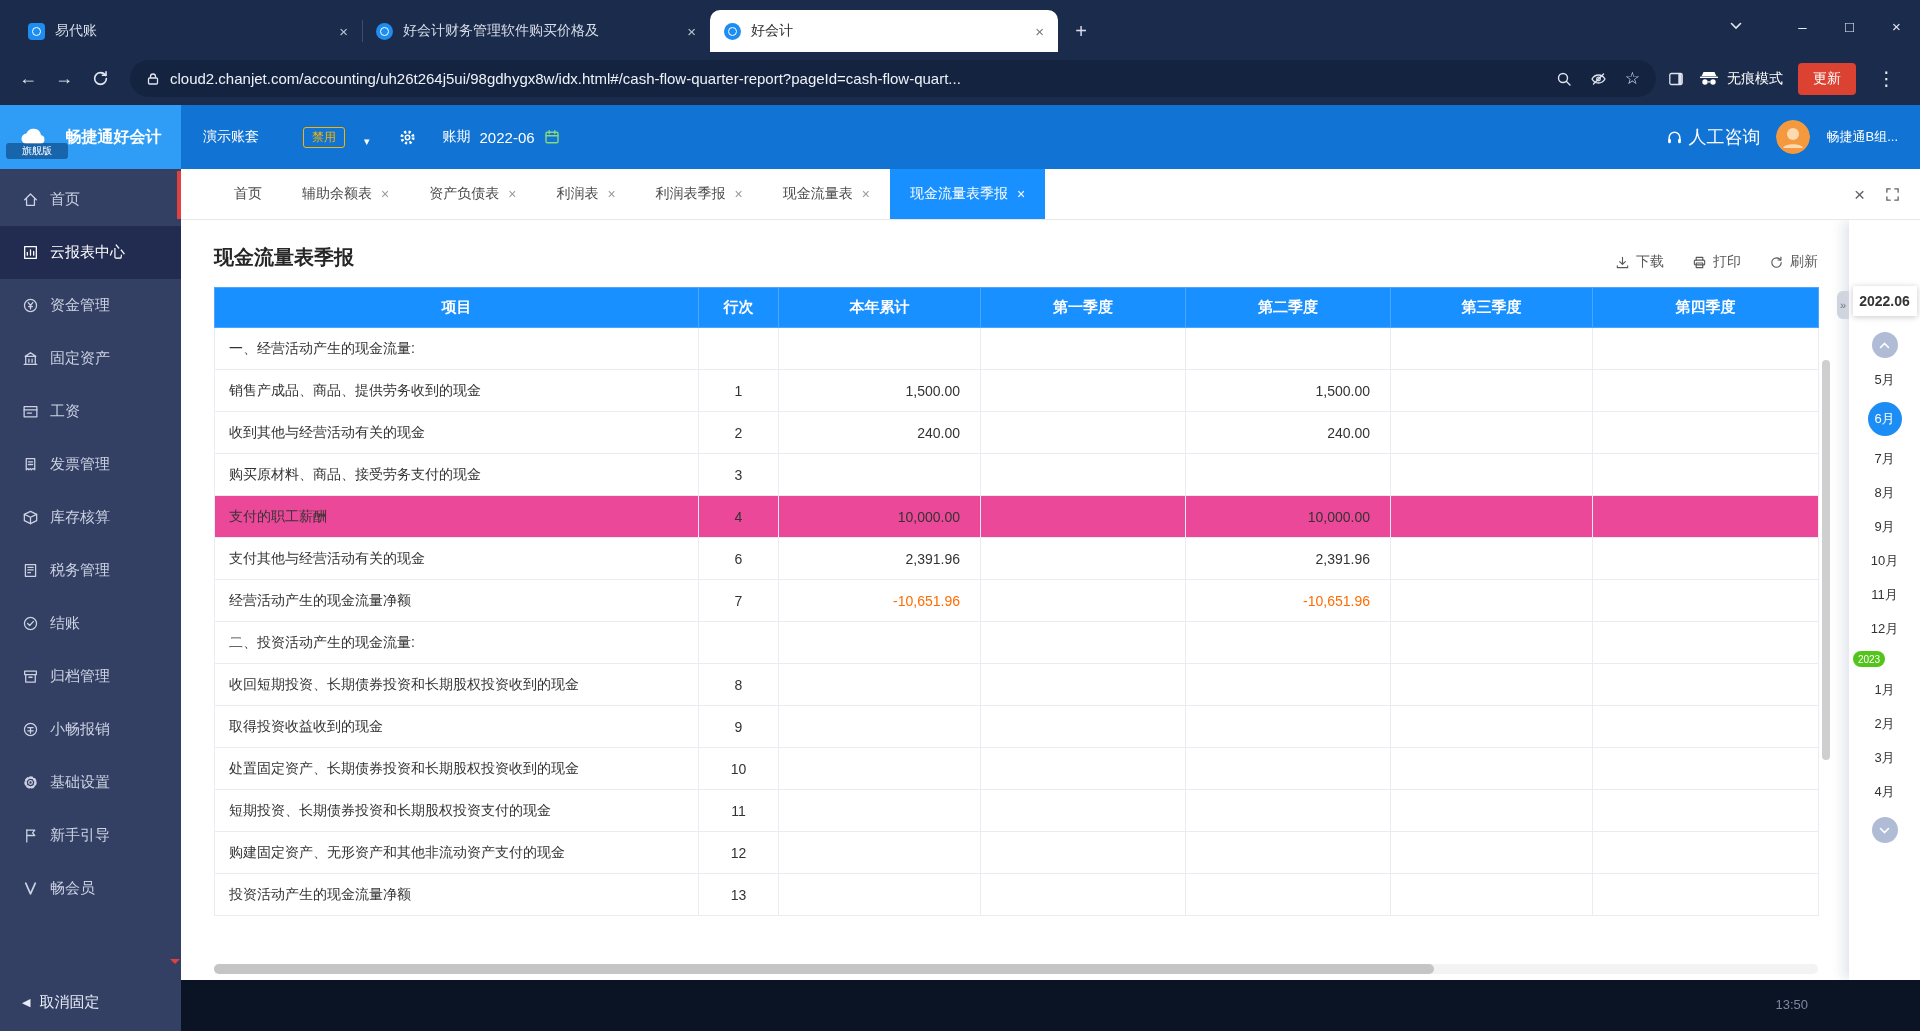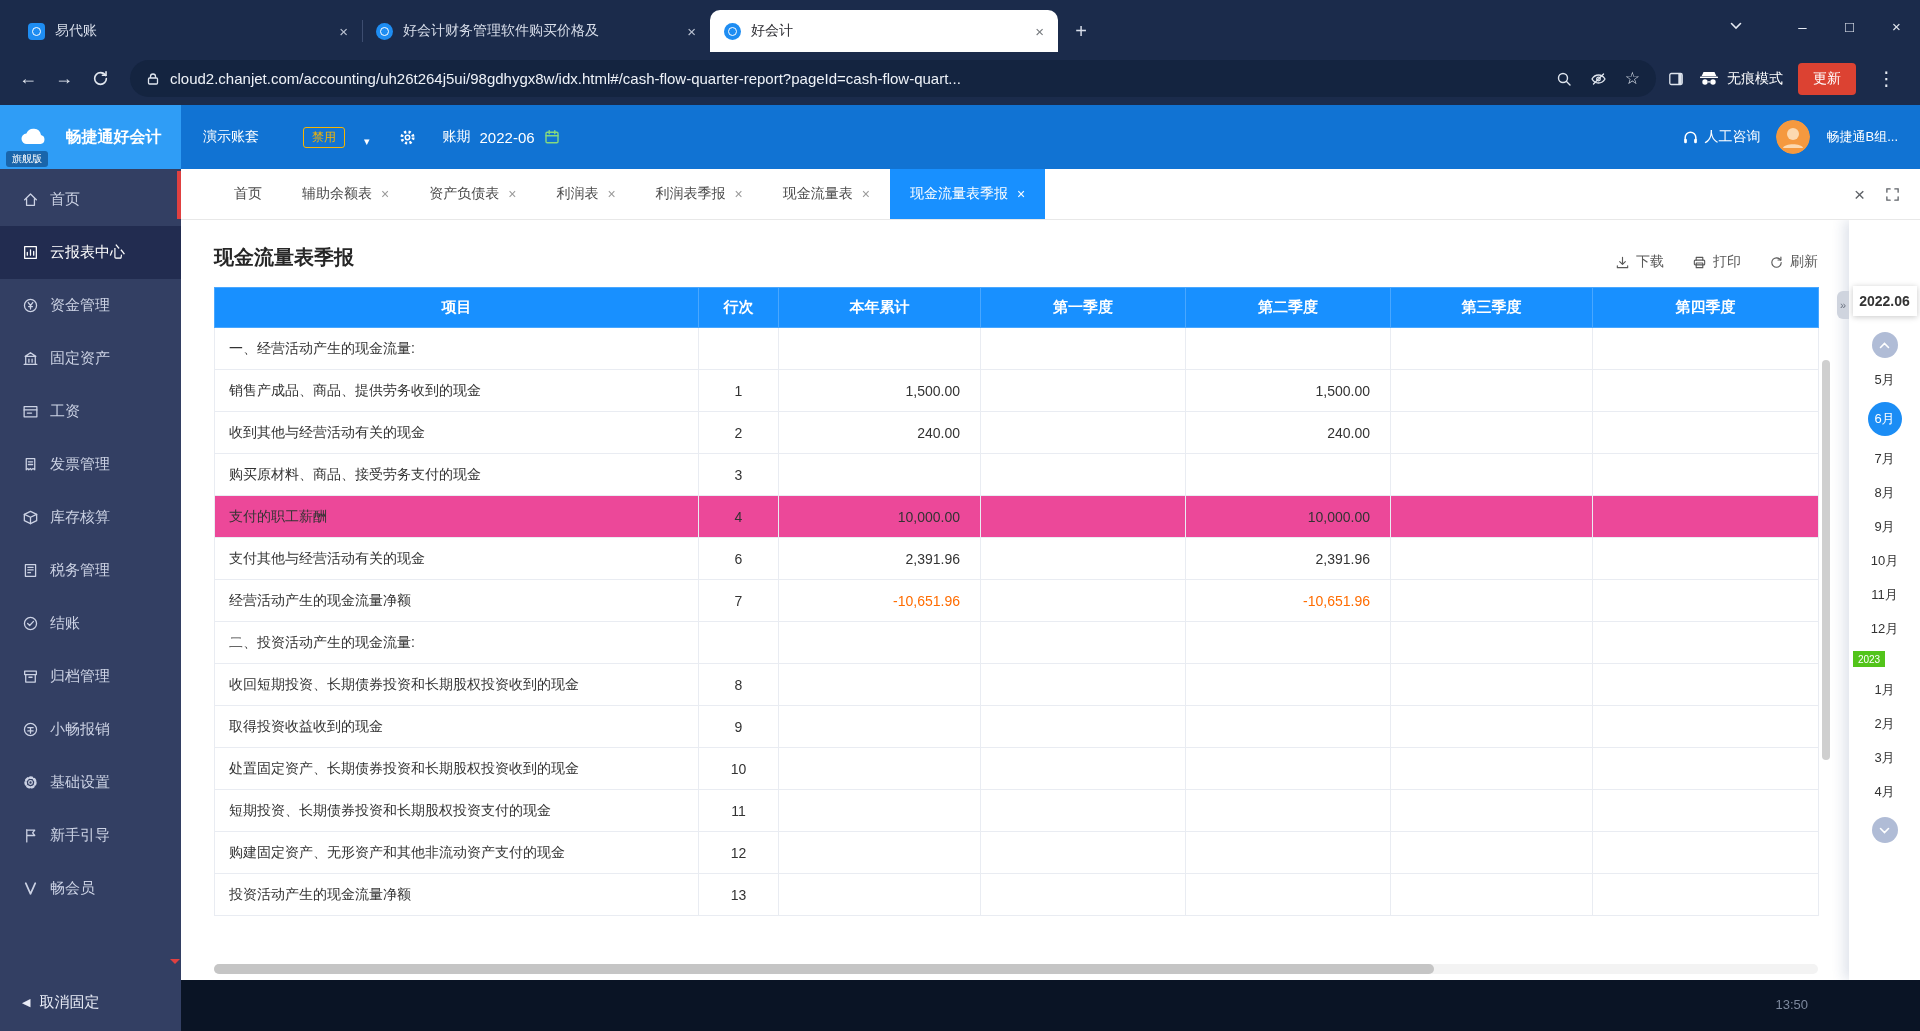--- a/index.html
+++ b/index.html
@@ -35,30 +35,30 @@
   .pill-icons{display:flex;align-items:center;gap:18px;color:#dfe5ee}
   .star-ic{font-size:17px;line-height:1}
   .tb-right{display:flex;align-items:center;gap:15px;padding-right:8px}
   .incog{display:flex;align-items:center;gap:8px;color:#fff;font-size:14px;white-space:nowrap}
   .update-btn{background:#dc4232;color:#fff;font-size:14px;padding:7px 15px;border-radius:4px;white-space:nowrap}
   .more{color:#e6eaf2;font-size:19px;padding:0 6px}
 
   
   .app-header{height:64px;background:#1173d3;display:flex;align-items:center;color:#fff}
   .logo{width:181px;height:100%;background:#2f9df6;gap:18px;font-size:16px;font-weight:700;position:relative;display:flex;align-items:center;justify-content:center}
-  .logo-badge{position:absolute;left:6px;bottom:2px;font-size:10px;font-weight:400;background:rgba(8,55,110,.55);padding:1px 6px;border-radius:3px}
+  .logo-badge{position:absolute;left:6px;bottom:10px;font-size:10px;font-weight:400;background:rgba(8,55,110,.55);padding:1px 16px;border-radius:3px}
   .acct{margin-left:22px;font-size:14px}
   .tag{margin-left:44px;display:flex;align-items:flex-end;gap:19px}
   .tag-box{border:1px solid #f7b500;color:#f7b500;font-size:12px;padding:1px 8px;border-radius:3px}
   .caret{font-size:11px}
   .gearbtn{margin-left:28px;display:flex}
   .period{margin-left:26px;display:flex;align-items:center;gap:9px;font-size:14px}
   .period .pv{font-size:15px}
   .hdr-right{margin-left:auto;display:flex;align-items:center;gap:16px;padding-right:22px}
-  .support{display:flex;align-items:center;gap:5px;font-size:14px}
+  .support{display:flex;align-items:center;gap:5px;font-size:18px}
   .avatar{width:34px;height:34px;border-radius:50%;overflow:hidden;flex:none}
   .user{font-size:13px;white-space:nowrap}
 
   
   .main{flex:1;display:flex;min-height:0}
   .sidebar{width:181px;background:#333f63;color:#ccd2e4;position:relative;flex:none;padding-top:4px}
   .s-item{height:53px;display:flex;align-items:center;gap:11px;padding-left:22px;font-size:15px;cursor:default}
   .s-item.active{background:#222c50;color:#fff}
   .icn svg{width:17px;height:17px;display:block}
   .sb-thumb{position:absolute;top:2px;right:0;width:4px;height:48px;background:#e04040}
@@ -101,21 +101,21 @@
   
   .rail{position:absolute;top:0;right:0;bottom:0;width:71px;background:#fff;
         box-shadow:-5px 0 12px rgba(30,60,110,.14);display:flex;flex-direction:column;align-items:center;padding-top:66px}
   .rail-chip{position:absolute;left:-12px;top:71px;width:12px;height:28px;background:#cfd4de;border-radius:6px 0 0 6px;color:#6b7280;font-size:11px}
   .rail-cur{width:64px;height:30px;box-shadow:0 1px 6px rgba(0,0,0,.22);font-size:14px;font-weight:700;color:#333;background:#fff}
   .rail-btn{width:26px;height:26px;border-radius:50%;background:#b0bcd6;margin:16px 0 10px}
   .rail-btn.down{margin:14px 0 0}
   .months{display:flex;flex-direction:column;align-items:center;gap:11px;width:100%}
   .month{width:34px;height:23px;font-size:13px;color:#333;cursor:default}
   .month.active{width:34px;height:34px;background:#1b8df5;color:#fff;border-radius:50%}
-  .month.year{align-self:flex-start;margin-left:4px;width:32px;height:16px;background:#52c41a;color:#fff;font-size:10px;border-radius:0}
+  .month.year{align-self:flex-start;margin-left:4px;width:32px;height:16px;background:#52c41a;color:#fff;font-size:10px;border-radius:8px}
 
   .bottom-strip{height:51px;background:#0a1425;position:relative;flex:none}
   .clock{position:absolute;right:112px;top:17px;color:#7d899e;font-size:13px}
 </style>
 </head>
 <body>
 
 <div class="screen">
 
   <div class="chrome">

